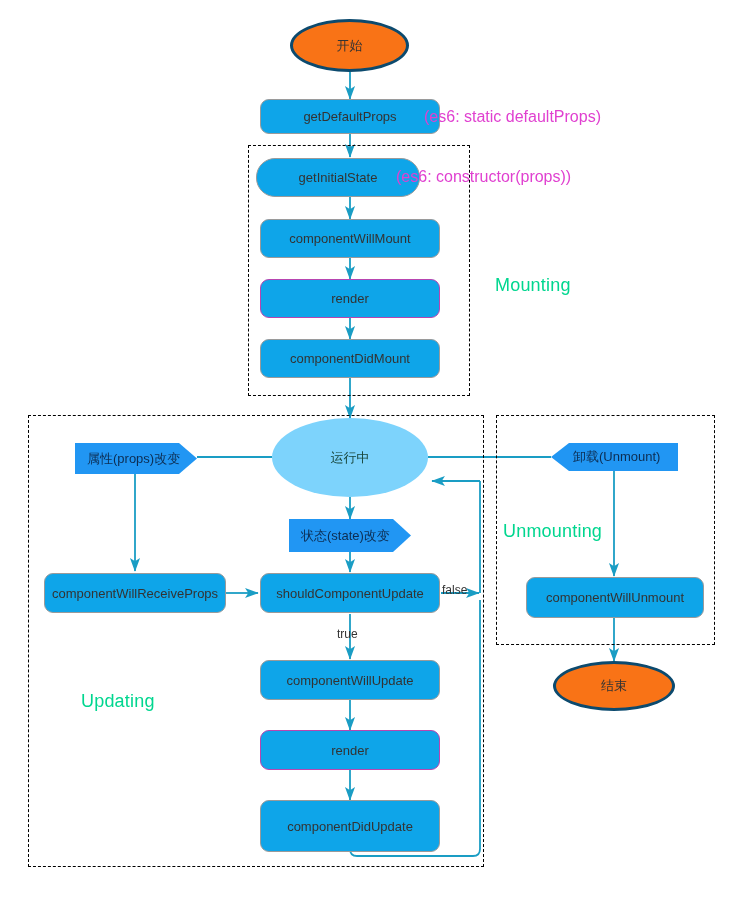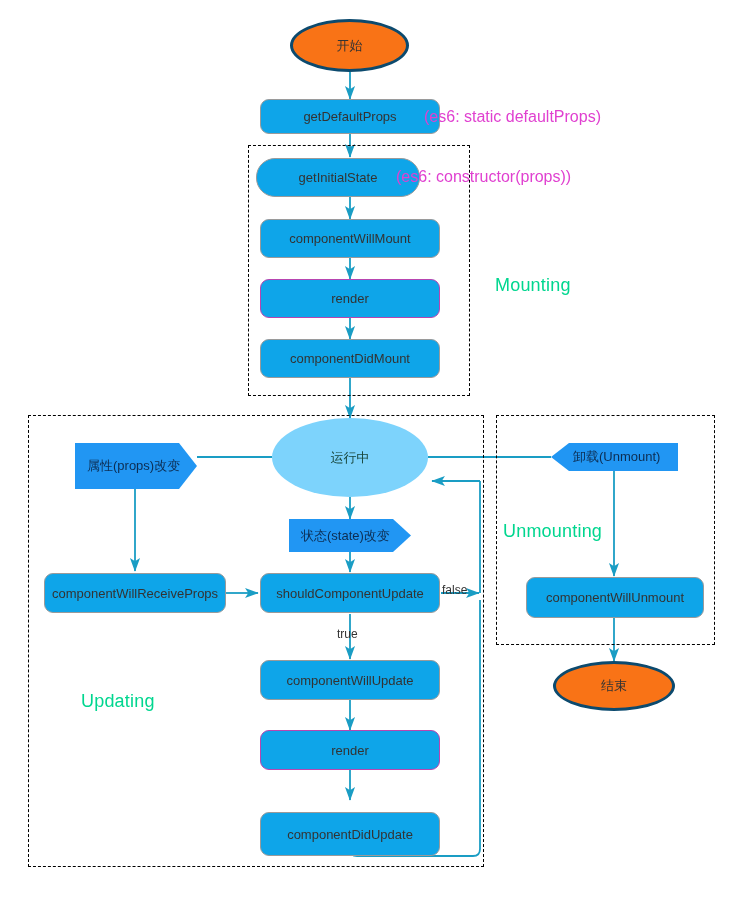--- a/index.html
+++ b/index.html
@@ -197,36 +197,36 @@
   <div class="es6-note" style="left:396px; top:168px;">(es6: constructor(props))</div>
 
   <div class="node-box" style="left:260px; top:219px; width:180px; height:39px;">componentWillMount</div>
 
   <div class="node-box render-box" style="left:260px; top:279px; width:180px; height:39px;">render</div>
 
   <div class="node-box" style="left:260px; top:339px; width:180px; height:39px;">componentDidMount</div>
 
   <div class="ellipse running" style="left:272px; top:418px; width:156px; height:79px;">运行中</div>
 
-  <div class="chevron" style="left:75px; top:443px; width:122px; height:46px;">属性(props)改变</div>
+  <div class="chevron" style="left:75px; top:443px; width:122px; height:31px;">属性(props)改变</div>
 
   <div class="chevron" style="left:289px; top:519px; width:122px; height:33px;">状态(state)改变</div>
 
   <div class="chevron left-point" style="left:551px; top:443px; width:127px; height:28px;">卸载(Unmount)</div>
 
   <div class="node-box" style="left:44px; top:573px; width:182px; height:40px;">componentWillReceiveProps</div>
 
   <div class="node-box" style="left:260px; top:573px; width:180px; height:40px;">shouldComponentUpdate</div>
 
   <div class="edge-label" style="left:442px; top:583px;">false</div>
   <div class="edge-label" style="left:337px; top:627px;">true</div>
 
   <div class="node-box" style="left:260px; top:660px; width:180px; height:40px;">componentWillUpdate</div>
 
   <div class="node-box render-box" style="left:260px; top:730px; width:180px; height:40px;">render</div>
 
-  <div class="node-box" style="left:260px; top:800px; width:180px; height:44px;margin-top:12px;">componentDidUpdate</div>
+  <div class="node-box" style="left:260px; top:800px; width:180px; height:52px;">componentDidUpdate</div>
 
   <div class="node-box" style="left:526px; top:577px; width:178px; height:41px;">componentWillUnmount</div>
 
   <div class="ellipse terminator" style="left:553px; top:661px; width:122px; height:50px;">结束</div>
 
 </div>
 
 </body></html>

